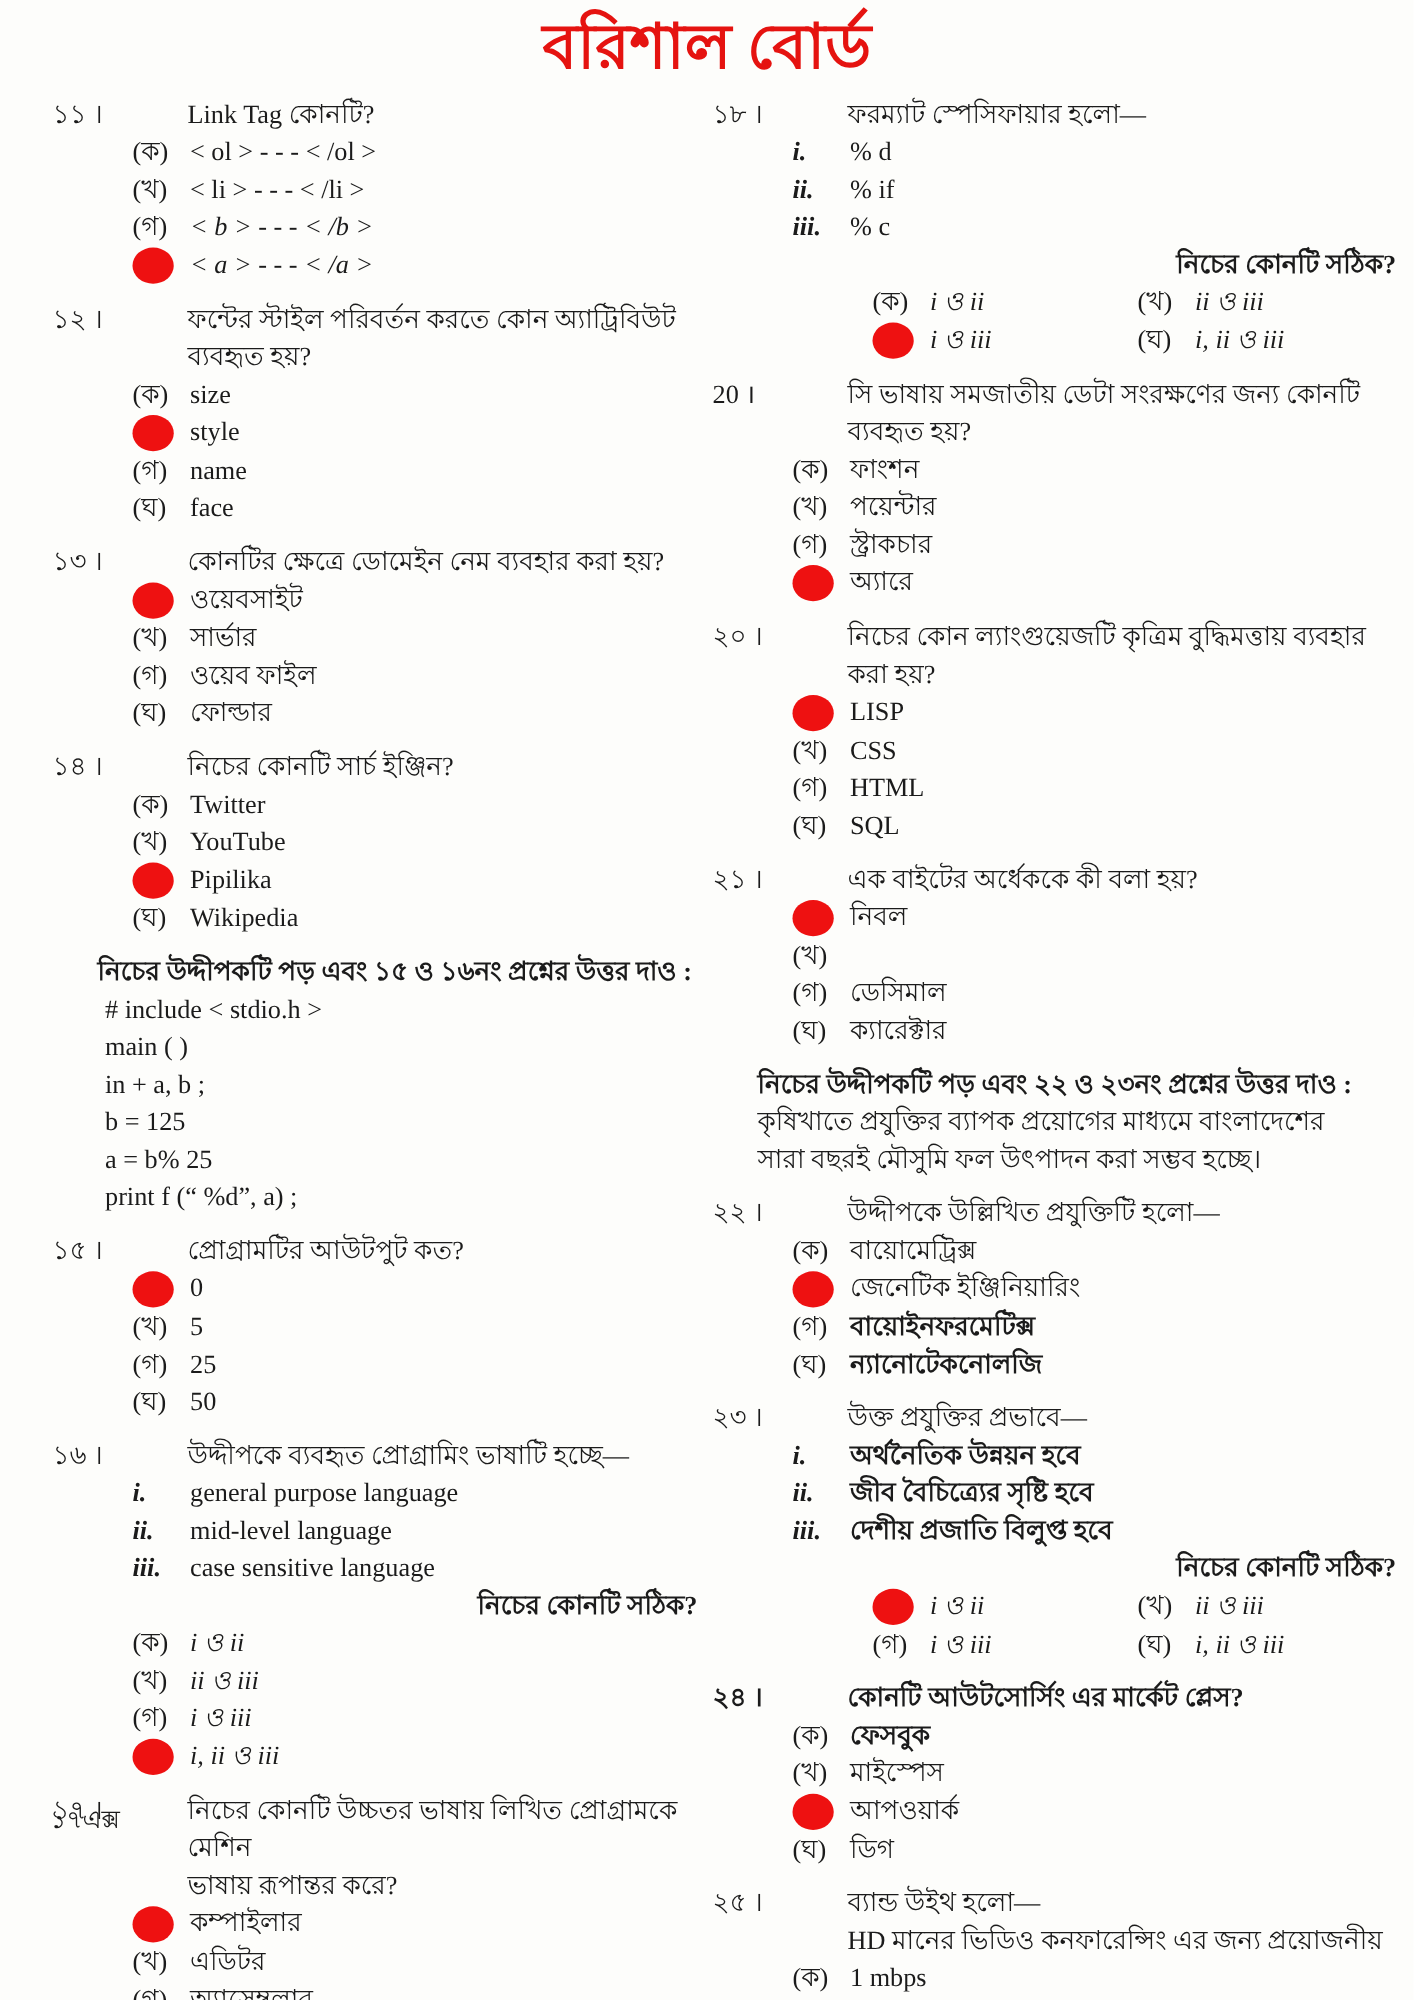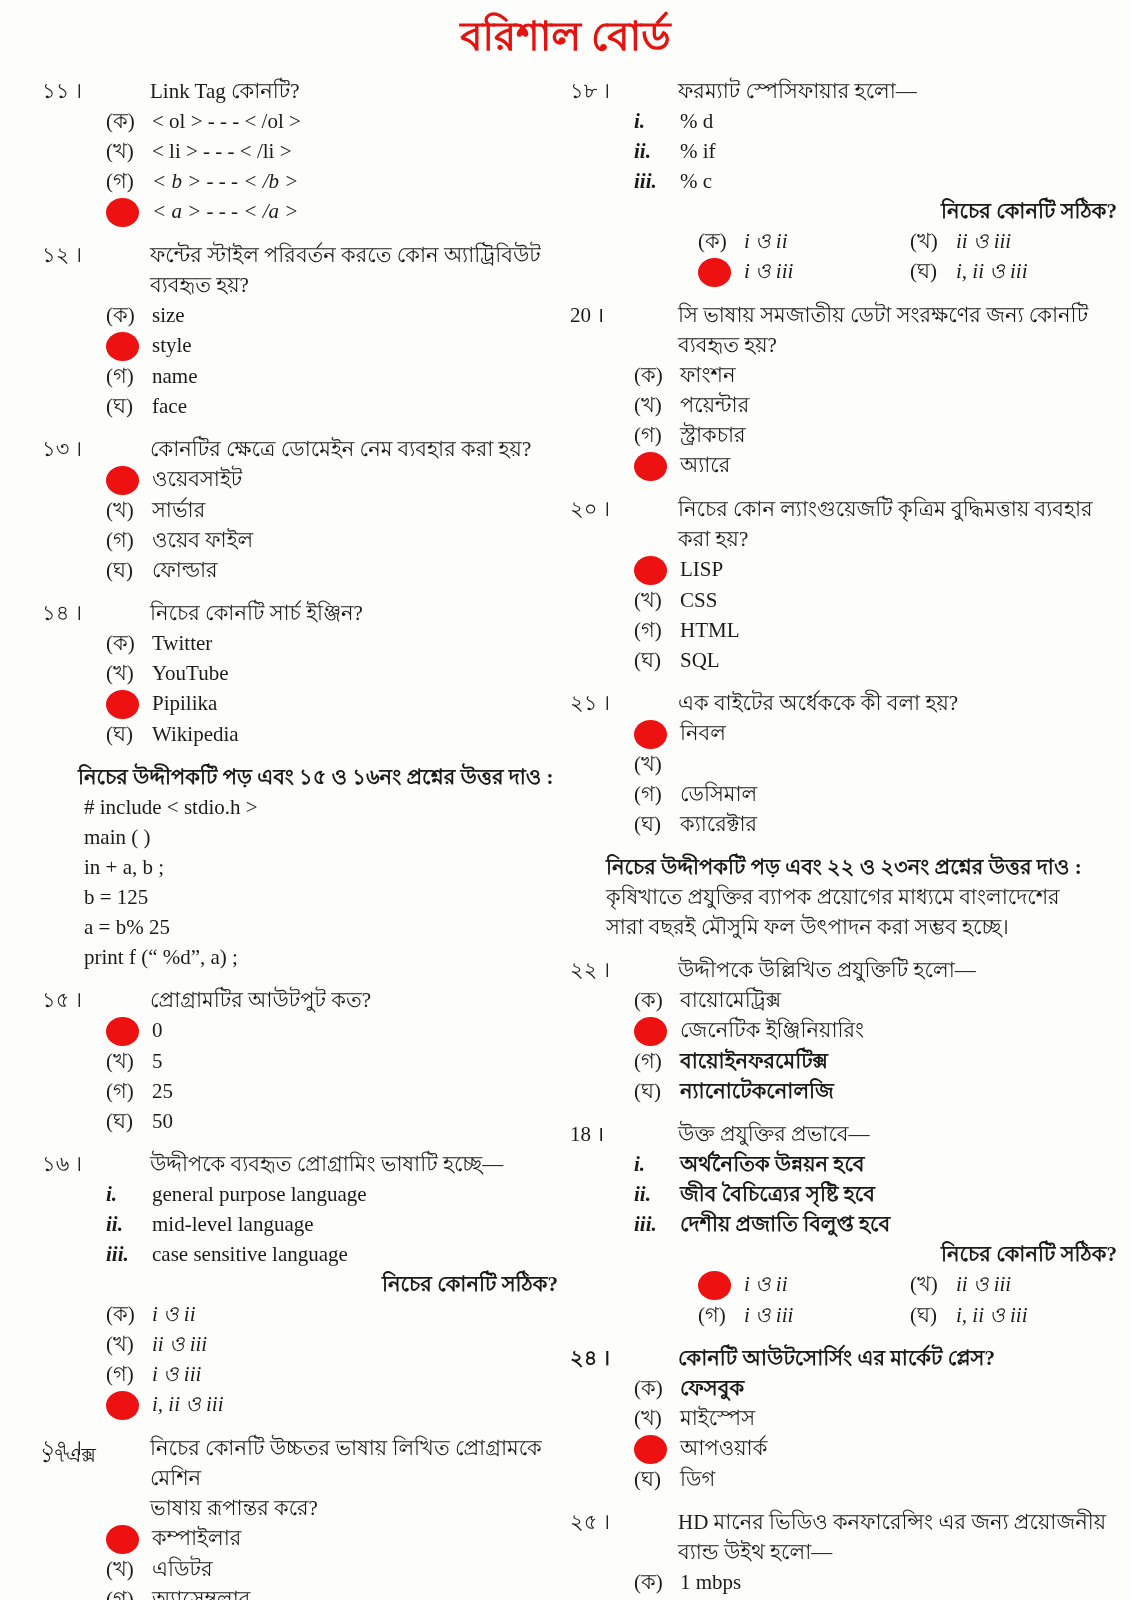--- a/index.html
+++ b/index.html
@@ -9,21 +9,21 @@
     background:#fdfdfb;
     color:#1b1b1b;
     font-family:"Liberation Serif","DejaVu Serif",serif;
     overflow:hidden;
   }
   .title{
     margin:0;
     padding-top:10px;
     text-align:center;
     color:#e51310;
-    font-size:40px;
+    font-size:50px;
     font-weight:bold;
     line-height:54px;
   }
   .cols{
     display:flex;
     padding:12px 14px 0 42px;
   }
   .col{font-size:21px;line-height:30px;}
   .col-left{width:516px;flex:none;}
   .col-right{flex:1;padding-left:12px;}
@@ -438,21 +438,21 @@
             <span class="olabel">(গ)</span>
             <span class="otext b">বায়োইনফরমেটিক্স</span>
           </div>
           <div class="opt">
             <span class="olabel">(ঘ)</span>
             <span class="otext b">ন্যানোটেকনোলজি</span>
           </div>
         </div>
         <div class="q">
           <div class="qhead">
-            <span class="qno">18 ।</span>
+            <span class="qno">২৩ ।</span>
             <div class="qtext">
               <div>উক্ত প্রযুক্তির প্রভাবে—</div>
             </div>
           </div>
           <div class="roman">
             <span class="rn">i.</span>
             <span class="otext b">অর্থনৈতিক উন্নয়ন হবে</span>
           </div>
           <div class="roman">
             <span class="rn">ii.</span>
@@ -519,22 +519,22 @@
           </div>
           <div class="opt">
             <span class="olabel">(ঘ)</span>
             <span class="otext">ডিগ</span>
           </div>
         </div>
         <div class="q">
           <div class="qhead">
             <span class="qno">২৫ ।</span>
             <div class="qtext">
+              <div>ব্যান্ড উইথ হলো—</div>
               <div>HD মানের ভিডিও কনফারেন্সিং এর জন্য  প্রয়োজনীয়</div>
-              <div>ব্যান্ড উইথ হলো—</div>
             </div>
           </div>
           <div class="opt">
             <span class="olabel">(ক)</span>
             <span class="otext">1 mbps</span>
           </div>
           <div class="opt">
             <span class="olabel">(খ)</span>
             <span class="otext">2 mbps</span>
           </div>

